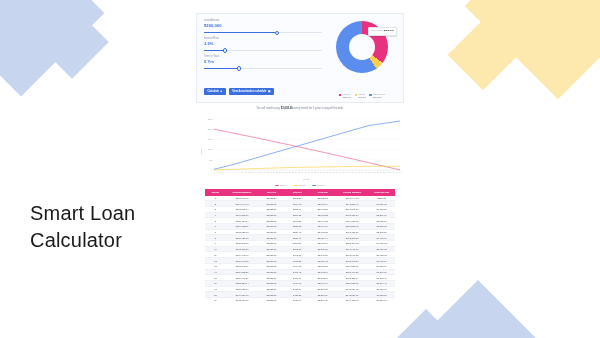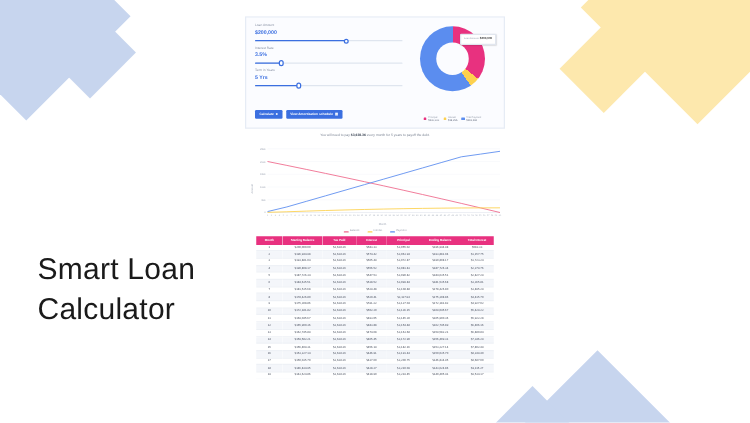--- a/index.html
+++ b/index.html
@@ -19,21 +19,21 @@
 
   #deco-tr-big   { left:492px;  top:-60px;  width:132px; height:132px; background:#fde8ad; }
   #deco-tr-small { left:458px;  top:30px;   width:50px;  height:50px;  background:#fde8ad; }
 
   #deco-br-big   { left:430px;  top:300px;  width:96px;  height:96px;  background:#c7d5ee; }
   #deco-br-small { left:404px;  top:318px;  width:44px;  height:44px;  background:#c7d5ee; }
 
   
   #slide-title {
     position:absolute; left:30px; top:200px; width:150px;
-    font-size:24px; line-height:1.35; color:#1a1a1a; font-weight:400;
+    font-size:20px; line-height:1.35; color:#1a1a1a; font-weight:400;
     letter-spacing:.2px;
   }
 
   
   #app {
     position:absolute; left:196px; top:13px; width:208px; height:290px;
     background:#ffffff;
     font-size:3px;
     overflow:hidden;
   }

